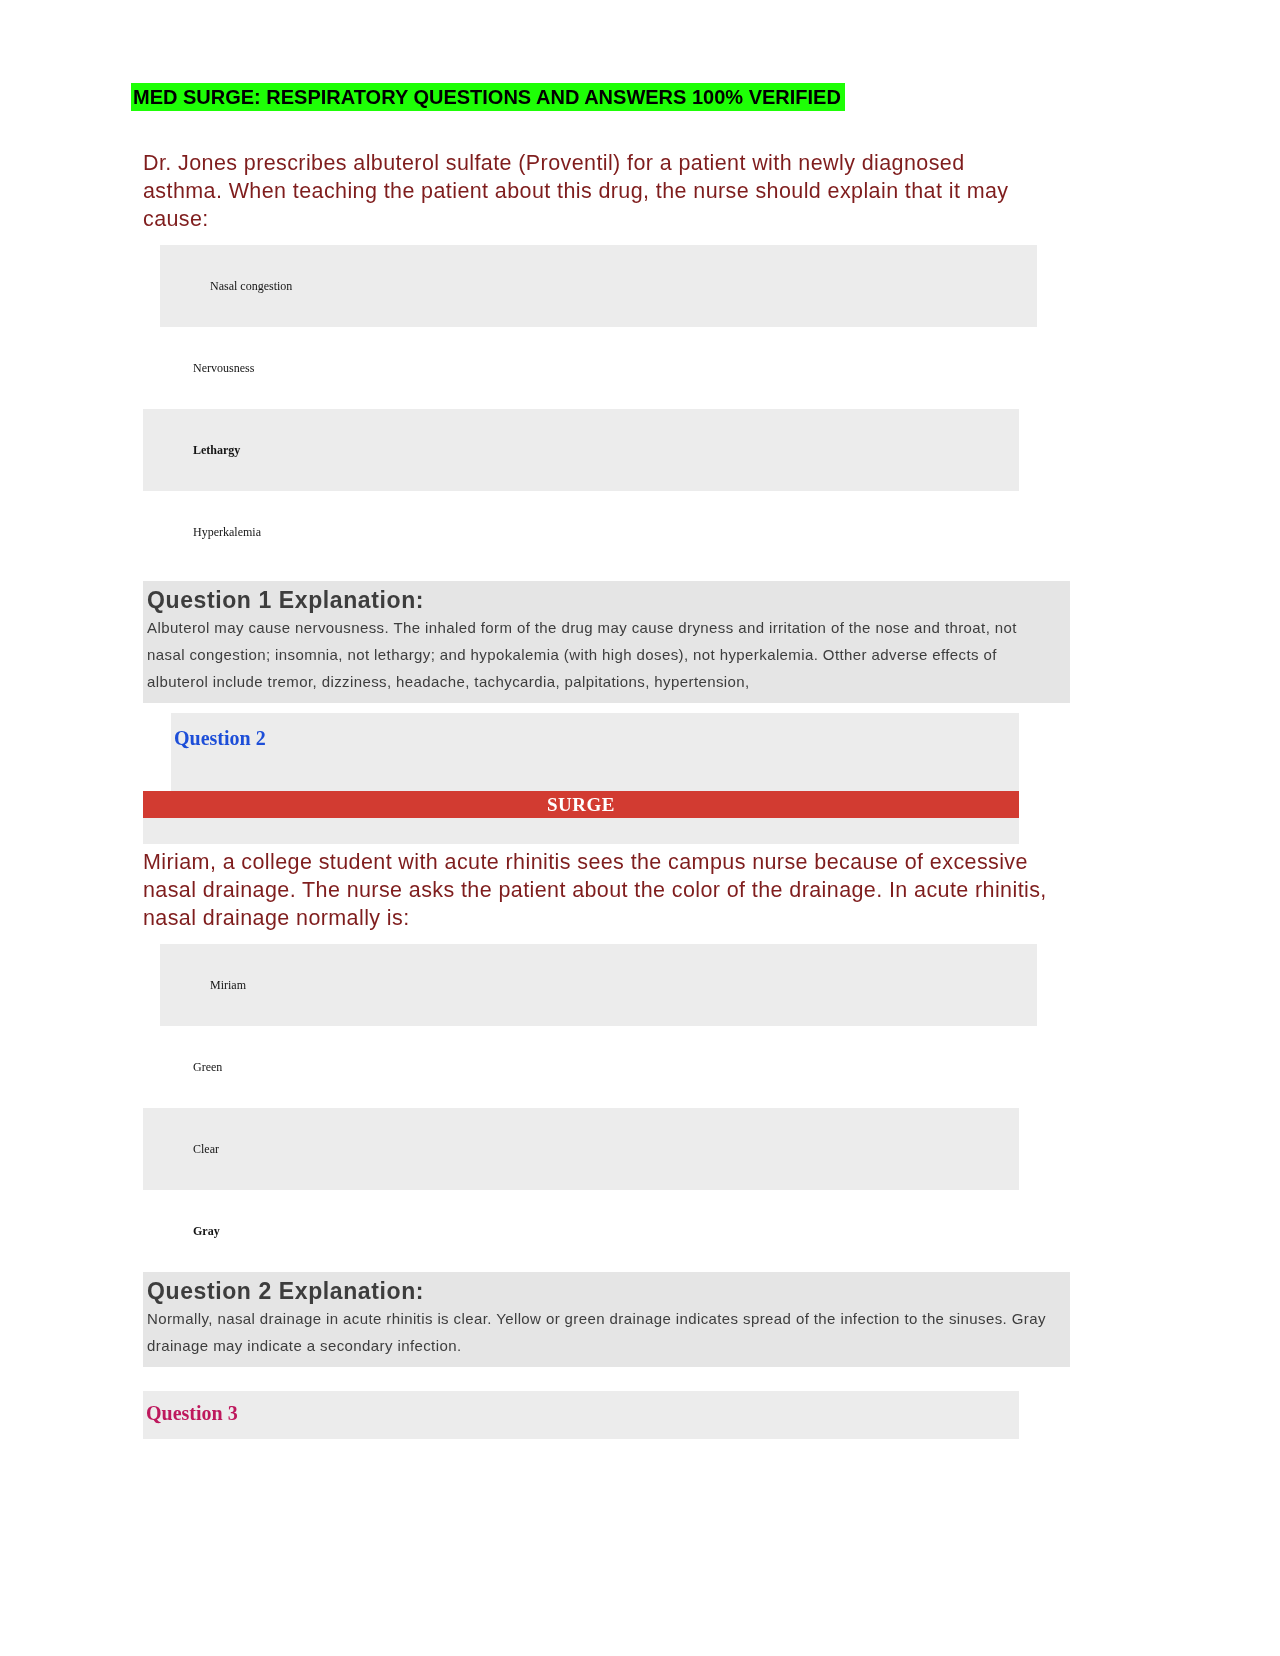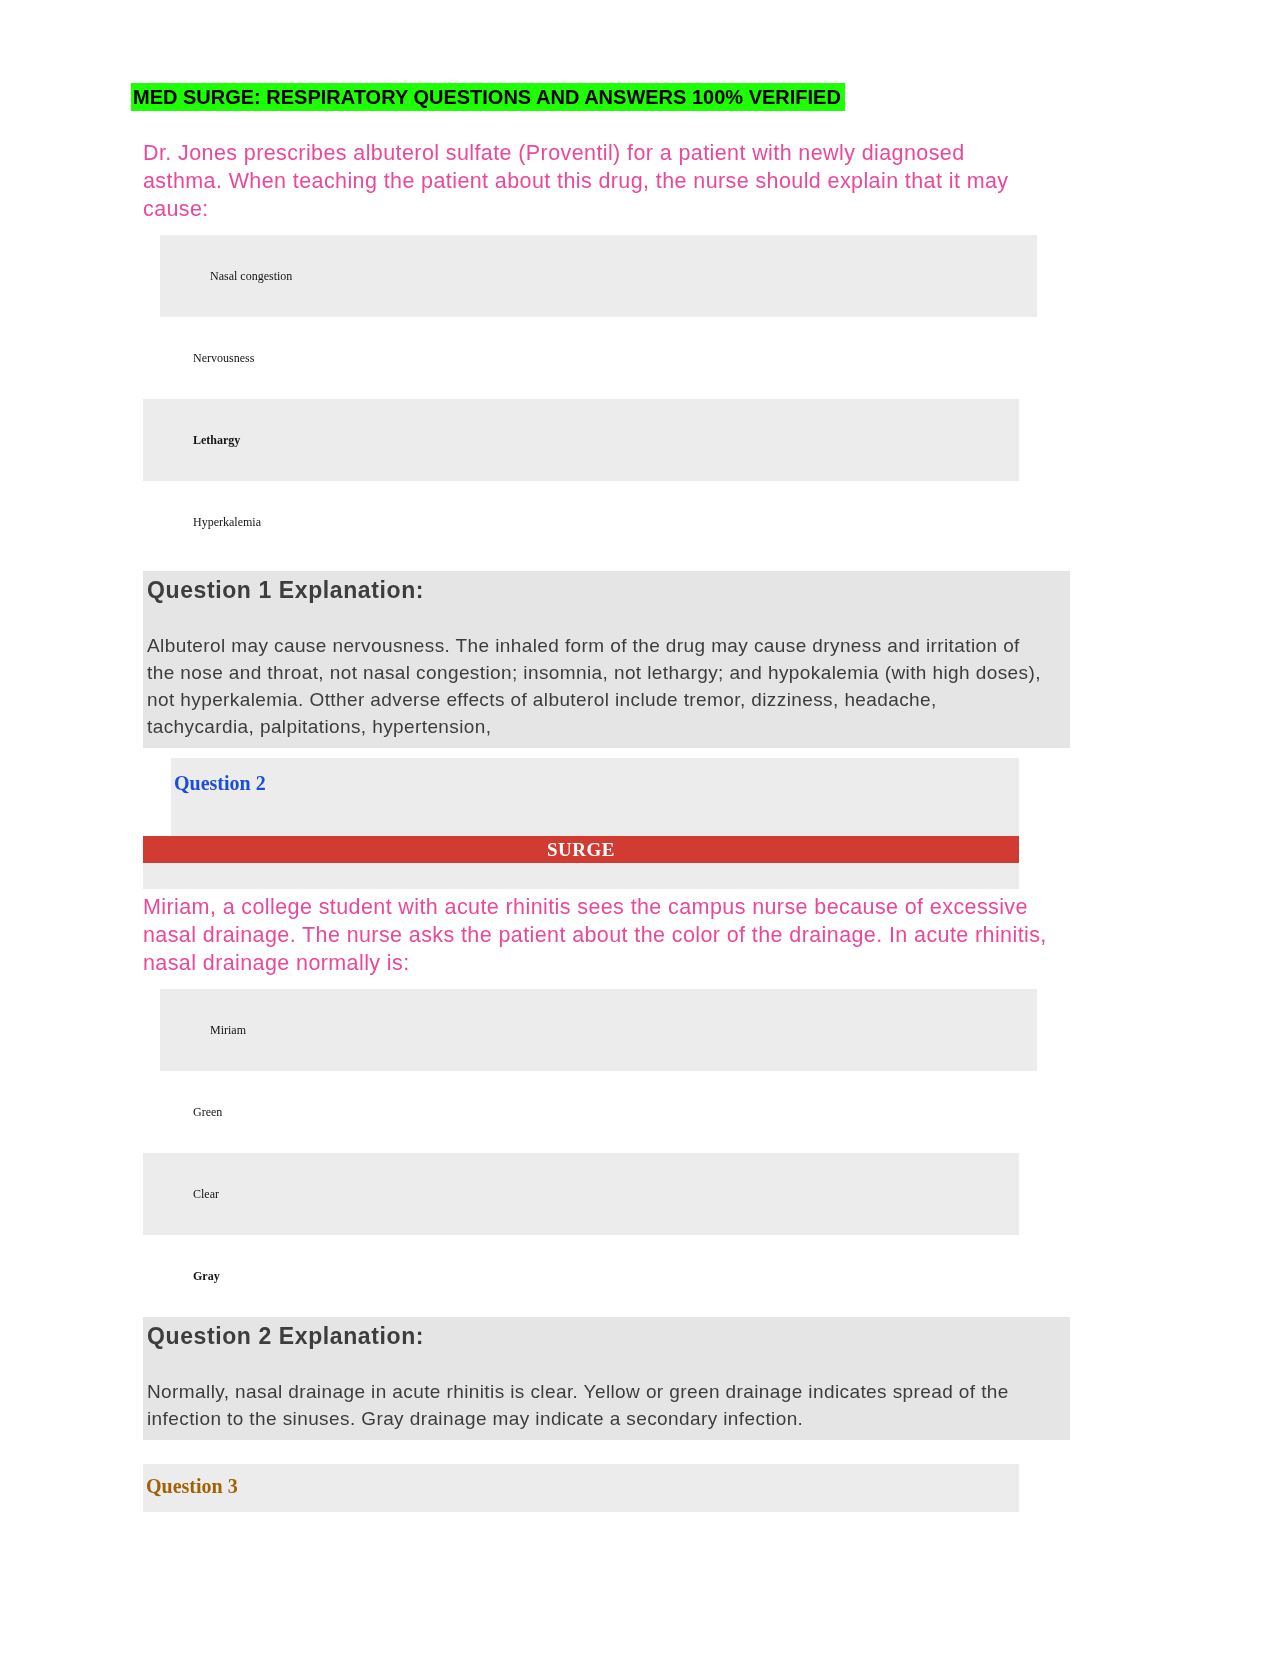--- a/index.html
+++ b/index.html
@@ -24,26 +24,26 @@
   }
   .title .hl{
     background:#1eff06;
     padding:3px 4px 3px 2px;
     box-decoration-break:clone;
     -webkit-box-decoration-break:clone;
   }
 
   
   .qtext{
-    margin:19px 0 0 143px;
+    margin:29px 0 0 143px;
     width:905px;
     font-family:"Liberation Sans",sans-serif;
     font-size:21.5px;
     line-height:28px;
-    color:#ec4899;
+    color:#7f1d1d;
     letter-spacing:0.4px;
   }
 
   
   .opts{margin:12px 0 0 0;}
   .opt{
     margin-left:143px;
     width:876px;
     height:82px;
     display:flex;
@@ -70,26 +70,25 @@
   .explain .ex-title{
     font-family:"Liberation Sans",sans-serif;
     font-weight:bold;
     font-size:23px;
     line-height:28px;
     color:#3d3d3d;
     letter-spacing:0.6px;
   }
   .explain .ex-body{
     font-family:"Liberation Sans",sans-serif;
-    font-size:19px;
+    font-size:15px;
     line-height:27px;
     color:#3d3d3d;
     letter-spacing:0.4px;
     max-width:900px;
-    margin-top:28px;
   }
 
   
   .qheader{
     margin:10px 0 0 143px;
     width:876px;
   }
   .qheader .qh-top{
     background:#ececec;
     height:78px;
@@ -122,21 +121,21 @@
   .qlabel{
     margin:24px 0 0 143px;
     width:876px;
     height:48px;
     background:#ececec;
     box-sizing:border-box;
     padding:11px 0 0 3px;
     font-family:"Liberation Serif",serif;
     font-weight:bold;
     font-size:20px;
-    color:#a16207;
+    color:#be185d;
   }
 
   .mt8{margin-top:8px;}
   .mt4{margin-top:4px;}
 </style>
 </head>
 <body>
 
 <div class="page">
 

